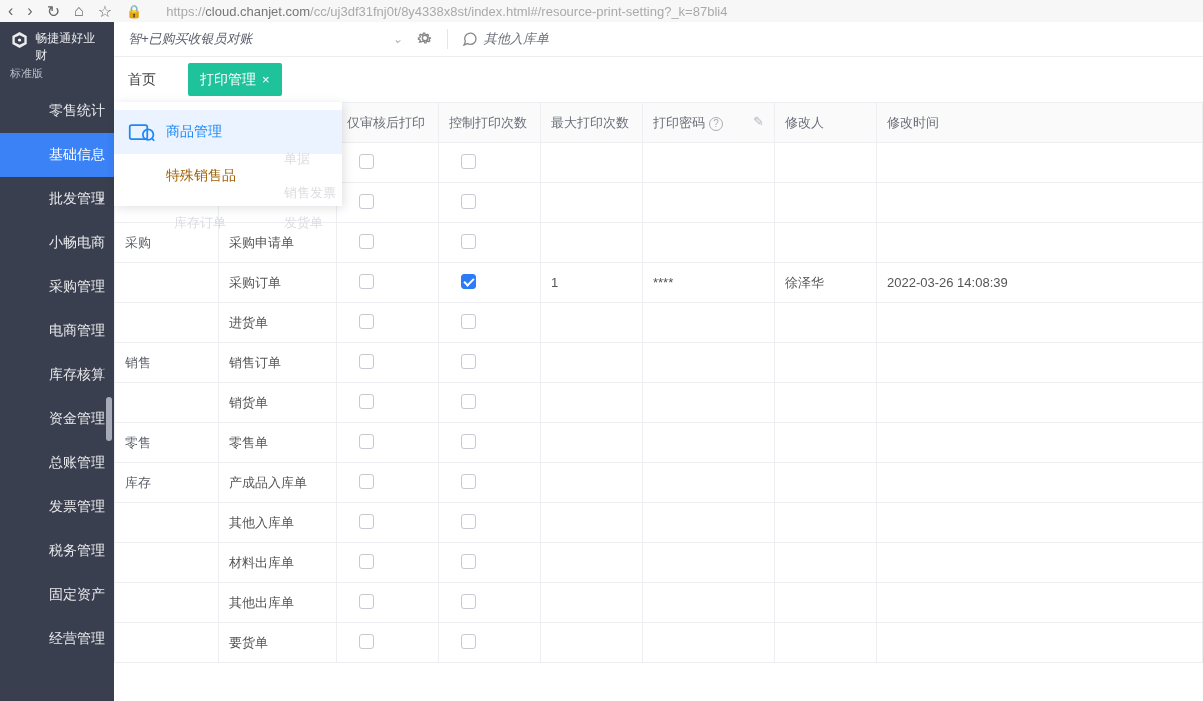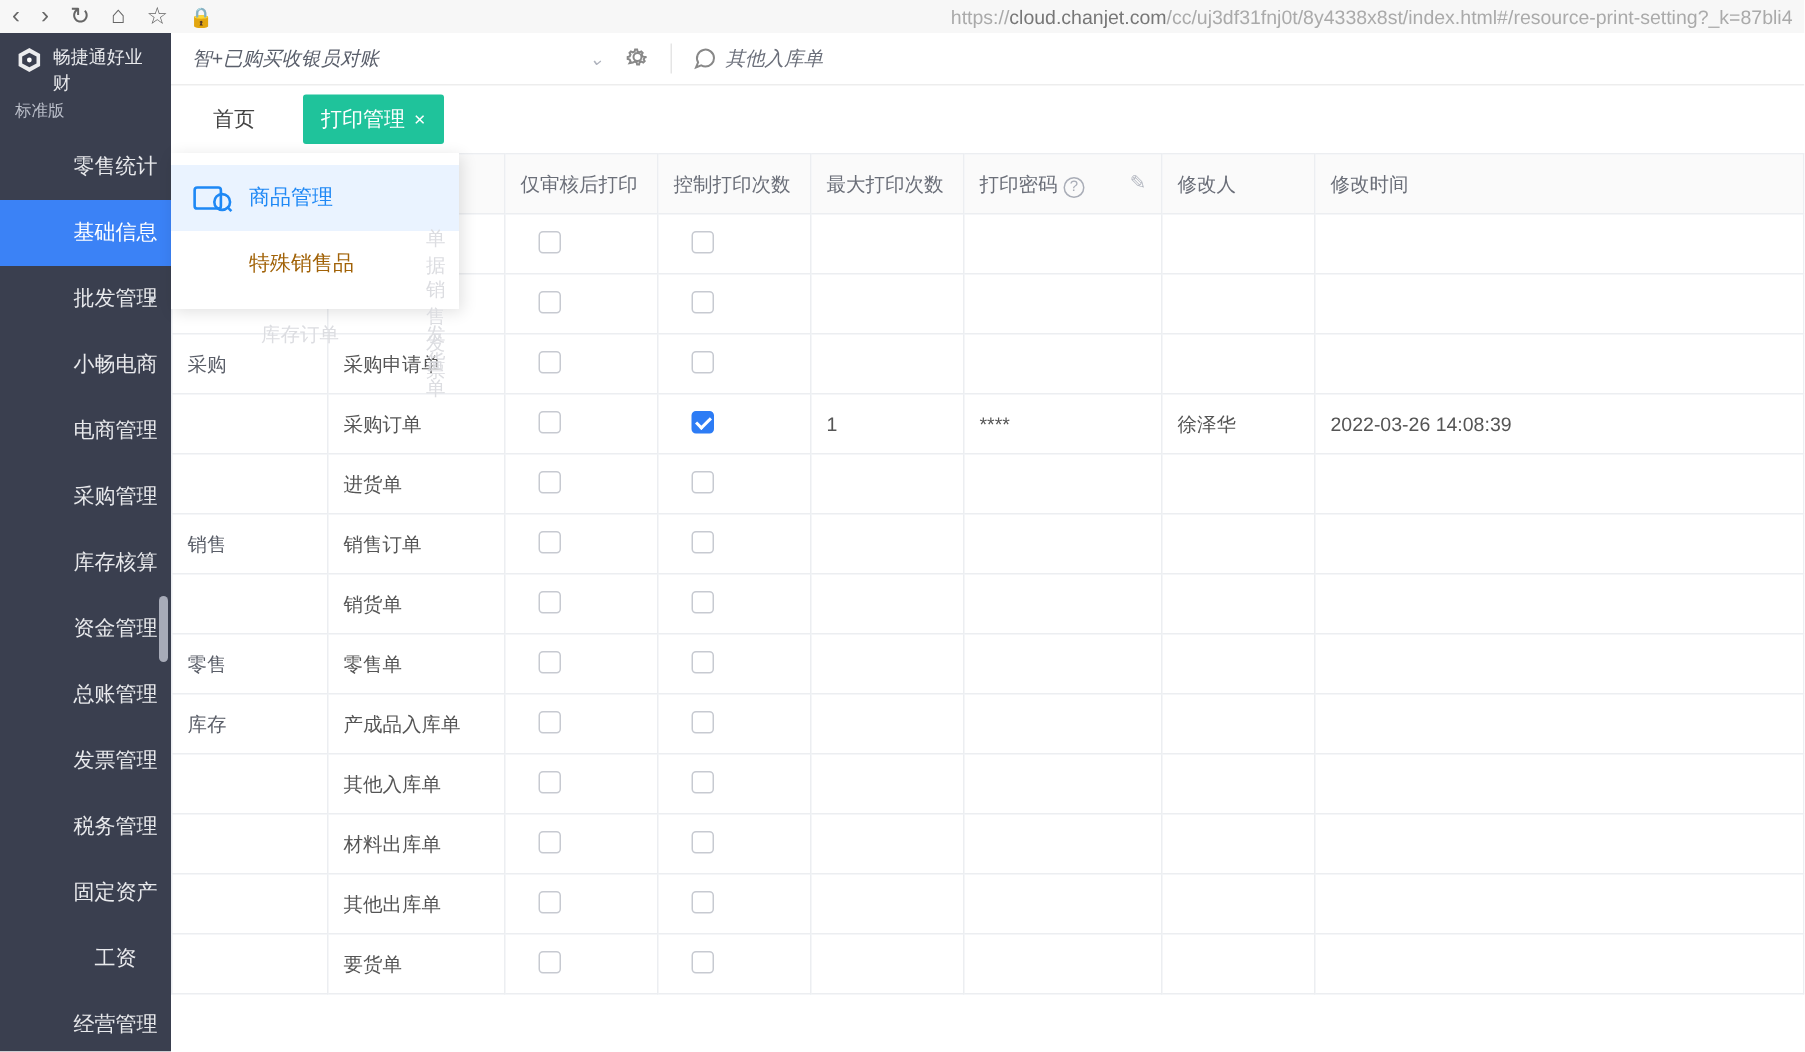--- a/index.html
+++ b/index.html
@@ -1,20 +1,20 @@
 <!DOCTYPE html>
 <html><head>
 <meta charset="utf-8">
 <style>
 * { margin: 0; padding: 0; box-sizing: border-box; font-family: "Microsoft YaHei", Arial, sans-serif; }
 body { width: 1203px; height: 701px; overflow: hidden; background: #fff; color: #333; font-size: 13px; }
 
 .browser-bar { height: 22px; display: flex; align-items: center; padding: 0 8px; background: #f7f7f7; color: #888; font-size: 13px; gap: 14px; }
 .browser-bar .nav-icon { font-size: 16px; color: #666; cursor: pointer; }
-.browser-bar .url { flex: 1; padding-left: 10px; white-space: nowrap; overflow: hidden; text-align: right; }
+.browser-bar .url { flex: 1; padding-left: 10px; white-space: nowrap; overflow: hidden; }
 .browser-bar .url-prefix { color: #aaa; }
 .browser-bar .url-host { color: #777; }
 .browser-bar .lock { color: #7aaf7a; }
 
 .app { display: flex; height: calc(701px - 22px); }
 
 .sidebar { width: 114px; background: #3a3f4f; color: #e8e9ec; display: flex; flex-direction: column; }
 .brand { display: flex; align-items: flex-start; padding: 8px 10px 2px 10px; gap: 6px; }
 .brand .logo { width: 20px; height: 20px; }
 .brand .name { font-size: 12px; color: #e8e9ec; }
@@ -27,39 +27,39 @@
 
 .main { flex: 1; display: flex; flex-direction: column; background: #fff; min-width: 0; }
 
 .top-toolbar { height: 35px; border-bottom: 1px solid #ededed; display: flex; align-items: center; padding: 0 14px; gap: 14px; font-size: 13px; color: #555; font-style: italic; }
 .dropdown-sel { display: flex; align-items: center; gap: 140px; color: #5a5f6b; cursor: pointer; }
 .dropdown-sel .chev { color: #b0b4be; font-size: 12px; }
 .gear { color: #888; cursor: pointer; }
 .divider-v { width: 1px; height: 20px; background: #e5e5e5; }
 .feedback { display: flex; align-items: center; gap: 6px; color: #6b6f7a; cursor: pointer; }
 
-.tabs-row { height: 45px; display: flex; align-items: stretch; padding-left: 14px; gap: 18px; }
+.tabs-row { height: 45px; display: flex; align-items: stretch; gap: 18px; }
 .tab { display: flex; align-items: center; padding: 0 14px; font-size: 14px; color: #444; cursor: pointer; }
 .tab.on { background: #1fc39b; color: #fff; border-radius: 2px; margin: 6px 0; padding: 0 12px; }
 .tab .x { margin-left: 6px; font-size: 13px; }
 
 .content-wrap { flex: 1; position: relative; min-height: 0; }
 
 .table { width: 100%; border-collapse: collapse; font-size: 13px; table-layout: fixed; }
 .table th, .table td { border: 1px solid #eceef1; padding: 0 10px; height: 40px; text-align: left; vertical-align: middle; color: #555; overflow: hidden; white-space: nowrap; }
 .table th { background: #fafafa; font-weight: 500; color: #6a6e78; }
 .table td.grp { color: #5a5e68; background: #fff; }
 .table td.cb { text-align: left; padding-left: 22px; }
 .chk { width: 15px; height: 15px; border: 1px solid #c7cad1; border-radius: 3px; display: inline-block; background: #fff; position: relative; }
 .chk.on { background: #2d7cf5; border-color: #2d7cf5; }
 .chk.on::after { content: ""; position: absolute; left: 4px; top: 1px; width: 4px; height: 8px; border: solid #fff; border-width: 0 2px 2px 0; transform: rotate(45deg); }
 .qmark { display: inline-block; width: 14px; height: 14px; border: 1px solid #a9adb7; color: #a9adb7; border-radius: 50%; font-size: 10px; text-align: center; line-height: 12px; margin-left: 4px; }
 .edit-ic { float: right; color: #b3b7c0; }
 
-.flyout { position: absolute; left: 0; top: 0; width: 192px; background: #fff; box-shadow: 2px 2px 10px rgba(0,0,0,0.12); z-index: 50; padding: 8px 0; }
+.flyout { position: absolute; left: 0; top: 0; width: 228px; background: #fff; box-shadow: 2px 2px 10px rgba(0,0,0,0.12); z-index: 50; padding: 8px 0; }
 .flyout-row { height: 44px; display: flex; align-items: center; padding: 0 14px; font-size: 14px; gap: 10px; cursor: pointer; color: #a16207; }
 .flyout-row.sel { background: #eaf3ff; color: #1e88f5; }
 .flyout-icon { width: 28px; height: 22px; }
 .ghost-text { position: absolute; color: #dcdde1; font-size: 13px; pointer-events: none; }
 </style>
 </head>
 <body>
 
 <div class="browser-bar">
   <span class="nav-icon">‹</span>
@@ -83,29 +83,28 @@
           <circle cx="12" cy="12" r="2" fill="#fff"></circle>
         </svg>
       <span class="name">畅捷通好业财</span>
     </div>
     <div class="brand-sub">标准版</div>
     <div class="sidebar-items" id="sidebar-items">
       <div class="sidebar-item">零售统计</div>
         <div class="sidebar-item active">基础信息</div>
         <div class="sidebar-item">批发管理<span class="caret">▾</span></div>
         <div class="sidebar-item">小畅电商</div>
+        <div class="sidebar-item">采购管理</div>
         <div class="sidebar-item">电商管理</div>
-        <div class="sidebar-item">采购管理</div>
         <div class="sidebar-item">库存核算</div>
         <div class="sidebar-item">资金管理</div>
         <div class="sidebar-item">总账管理</div>
         <div class="sidebar-item">发票管理</div>
         <div class="sidebar-item">税务管理</div>
         <div class="sidebar-item">固定资产</div>
-        <div class="sidebar-item">工资</div>
         <div class="sidebar-item">经营管理</div>
         <div class="scrollbar-stub"></div>
     </div>
   </div>
 
   <div class="main">
     <div class="top-toolbar">
       <div class="dropdown-sel">
         <span>智+已购买收银员对账</span>
         <span class="chev">⌄</span>

